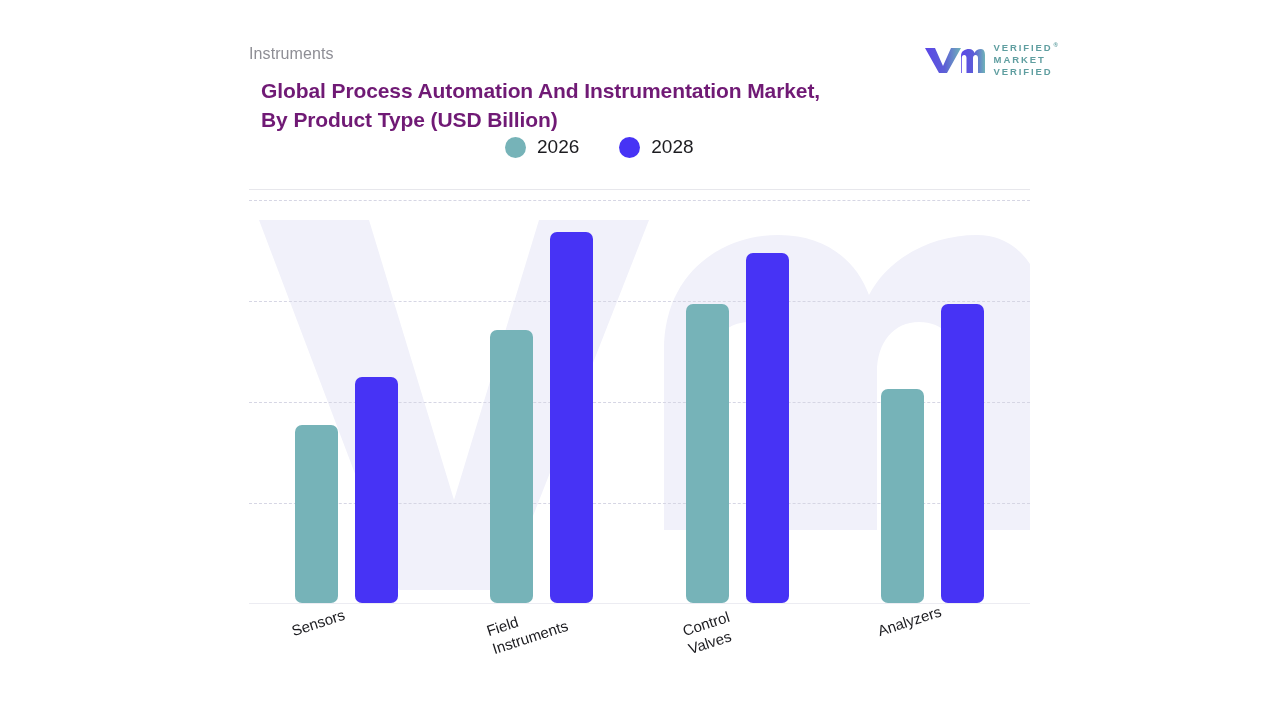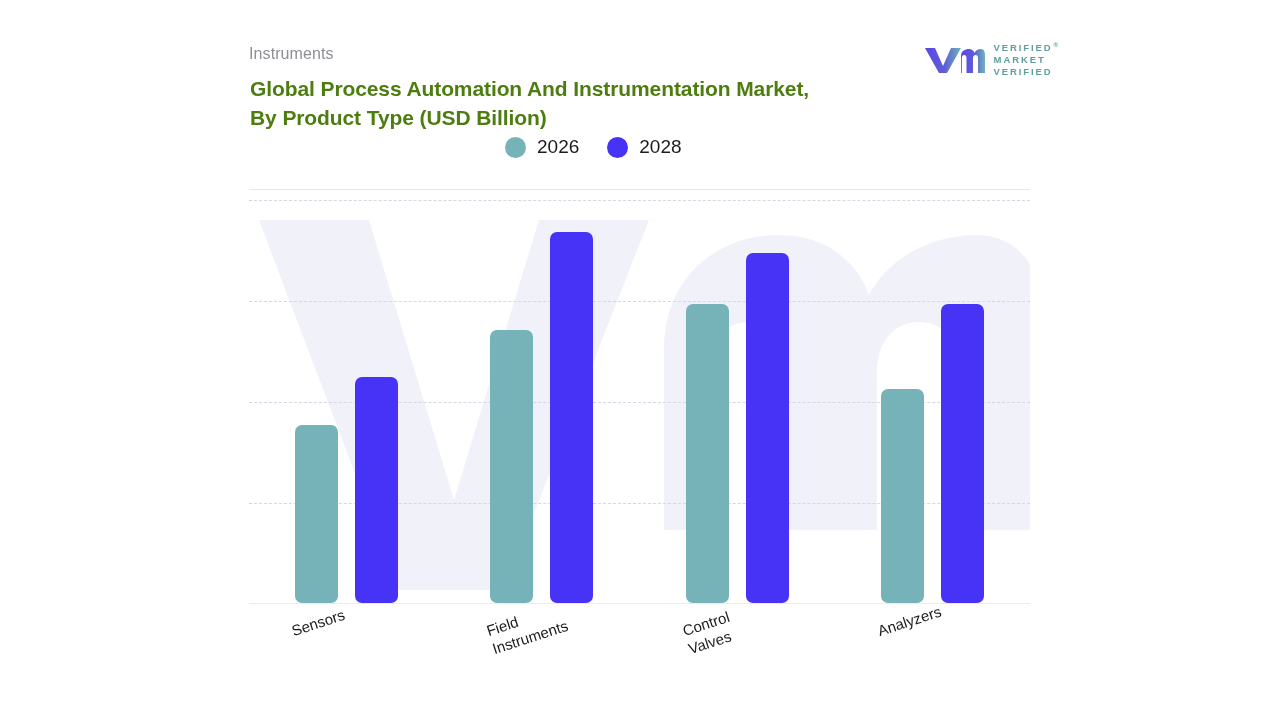--- a/index.html
+++ b/index.html
@@ -34,23 +34,23 @@
     font-size: 16px;
     color: #8e8e95;
     font-weight: 400;
     letter-spacing: .1px;
     line-height: 20px;
     margin: 0 0 10px 0;
   }
   .chart-title {
     font-size: 21px;
     font-weight: bold;
-    color: #4d7c0f;
+    color: #701a75;
     line-height: 29px;
-    margin: 1px;
+    margin: 12px;
     letter-spacing: -.1px;
     max-width: 570px;
   }
 
   
   .logo-wrap {
     position: absolute;
     right: 222px;
     top: 40px;
     display: flex;
@@ -80,21 +80,21 @@
     margin-left: 1px;
   }
 
   
   .legend {
     position: absolute;
     left: 505px;
     top: 136px;
     display: flex;
     align-items: center;
-    gap: 28px;
+    gap: 40px;
   }
   .legend-item {
     display: flex;
     align-items: center;
     gap: 11px;
   }
   .legend-swatch {
     width: 21px;
     height: 21px;
     border-radius: 50%;

